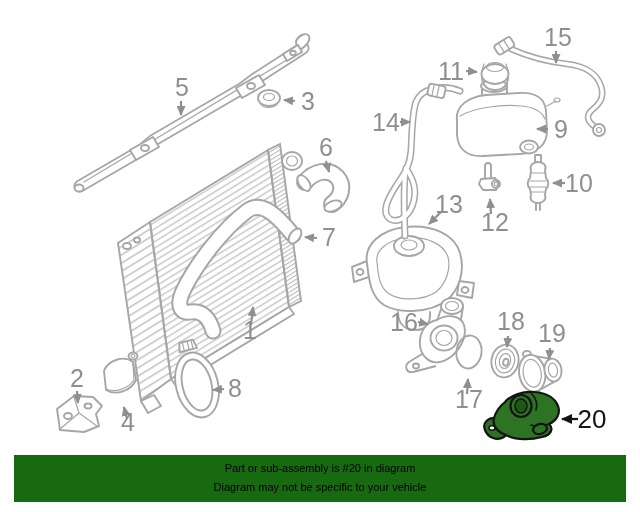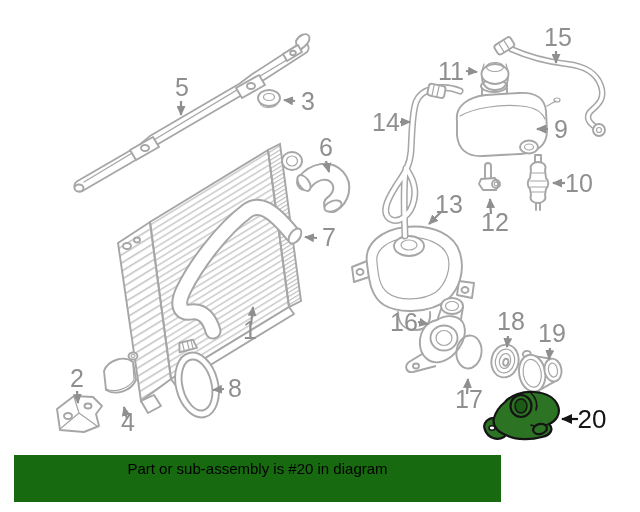--- a/index.html
+++ b/index.html
@@ -11,22 +11,22 @@
   .callout .arr{stroke:#8f8f8f;stroke-width:2.2;fill:none;}
   .callout.hl text{fill:#151515;font-size:26px;}
   .callout.hl .arr{stroke:#151515;}
   .ln{fill:none;stroke:#a6a6a6;stroke-width:1.9;stroke-linecap:round;stroke-linejoin:round;}
   .lnf{fill:#fff;stroke:#a6a6a6;stroke-width:1.9;stroke-linejoin:round;}
   .thin{stroke-width:1.2;}
   .tubeO{fill:none;stroke:#a6a6a6;stroke-linecap:round;stroke-linejoin:round;}
   .tubeI{fill:none;stroke:#fff;stroke-linecap:round;stroke-linejoin:round;}
   .hlb{fill:#2d7324;stroke:#141414;stroke-width:2.2;stroke-linejoin:round;}
   .hll{fill:none;stroke:#141414;stroke-width:1.6;stroke-linecap:round;}
-  .banner{position:absolute;left:14px;top:455px;width:487px;height:47px;background:#176a0f;
-          color:#000;text-align:center;font-size:15px;line-height:19px;padding-top:4px;
+  .banner{position:absolute;left:14px;top:455px;width:612px;height:47px;background:#176a0f;
+          color:#000;text-align:center;font-size:11px;line-height:19px;padding-top:4px;
           box-sizing:border-box;}
 </style>
 </head>
 <body>
 
 <div class="stage">
 <svg width="640" height="512" viewBox="0 0 640 512">
   <defs>
     <pattern id="finsC" width="8" height="5.5" patternUnits="userSpaceOnUse" patternTransform="rotate(-31.5)">
       <path d="M0,0.8 H8" stroke="#b6b6b6" stroke-width="1.1"></path>
@@ -293,14 +293,15 @@
     <text x="552" y="342">19</text>
   </g>
   <g class="callout hl">
     <path class="arr" d="M578,419 L562,419" marker-end="url(#ahb)"></path>
     <text x="592" y="428">20</text>
   </g>
 </svg>
 
 <div class="banner">
   <div>Part or sub-assembly is #20 in diagram</div>
+  <div>Diagram may not be specific to your vehicle</div>
 </div>
 </div>
 
 </body></html>

